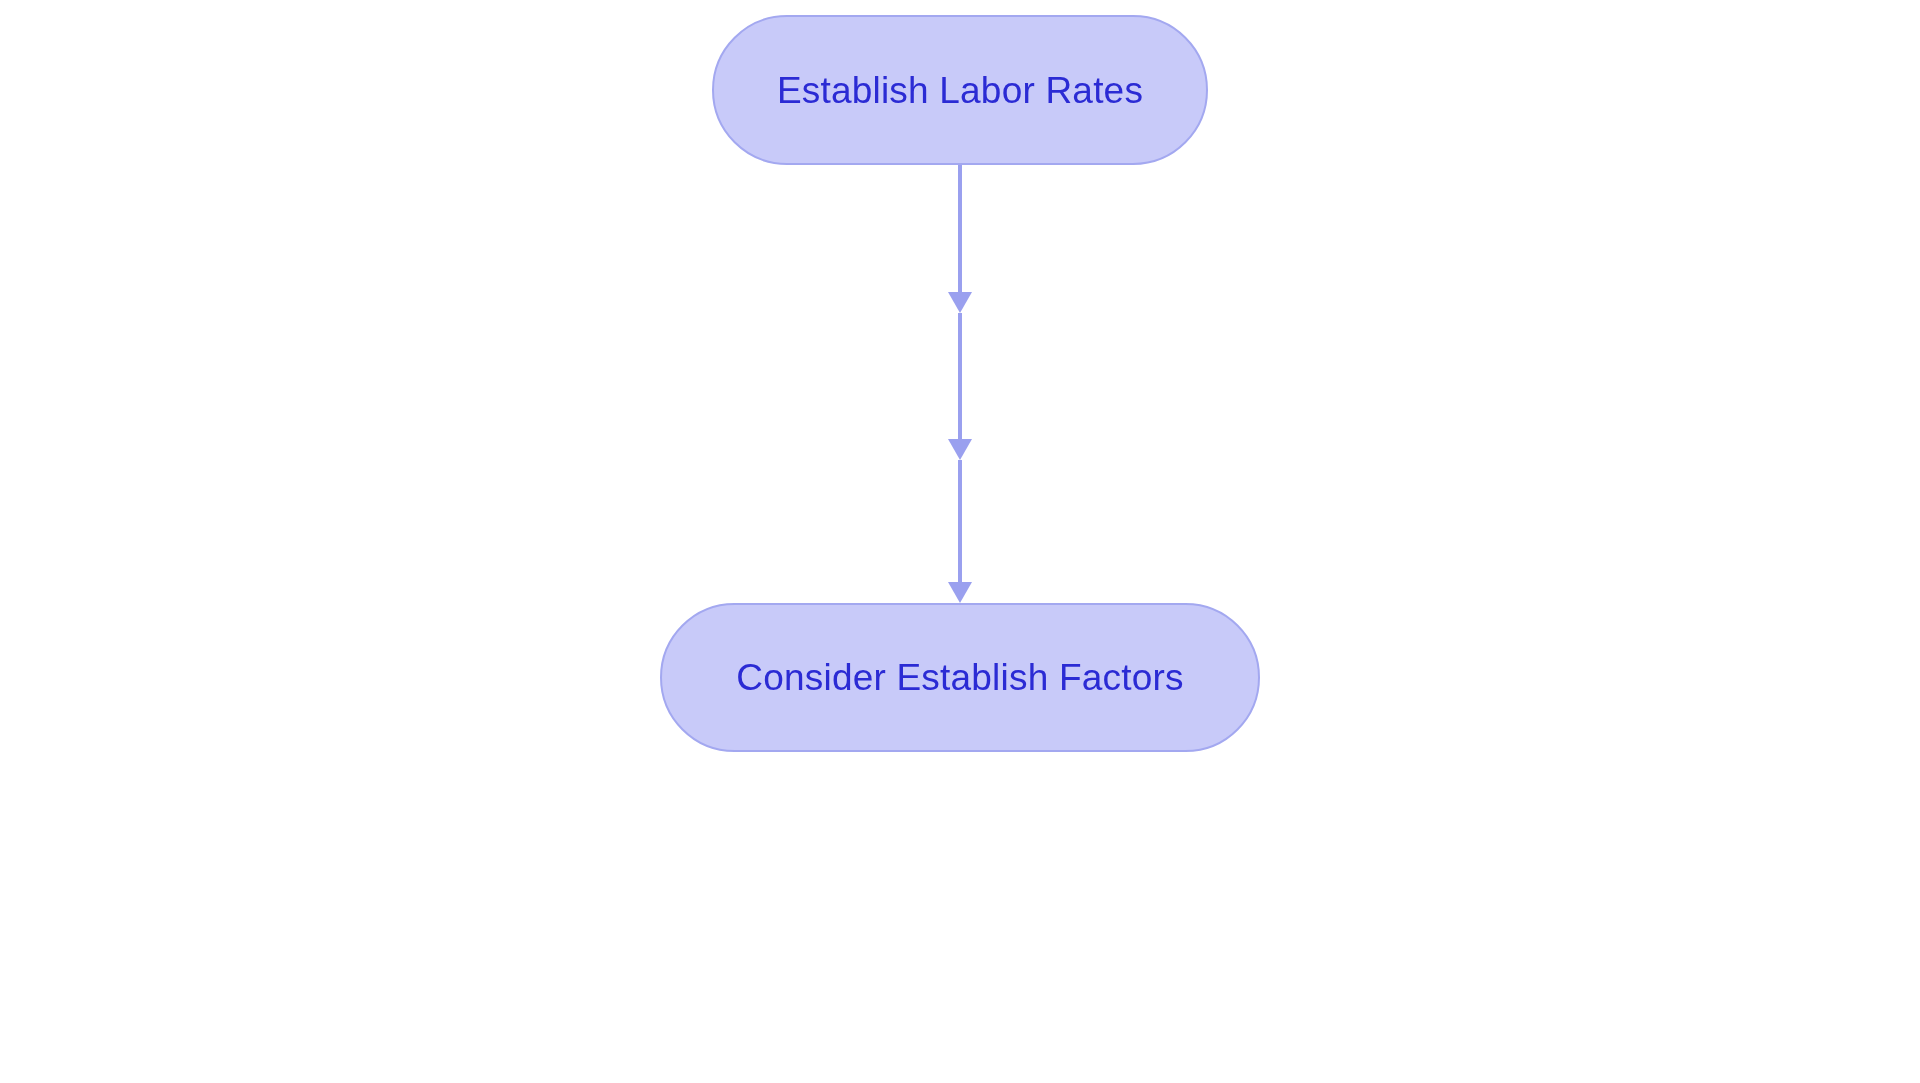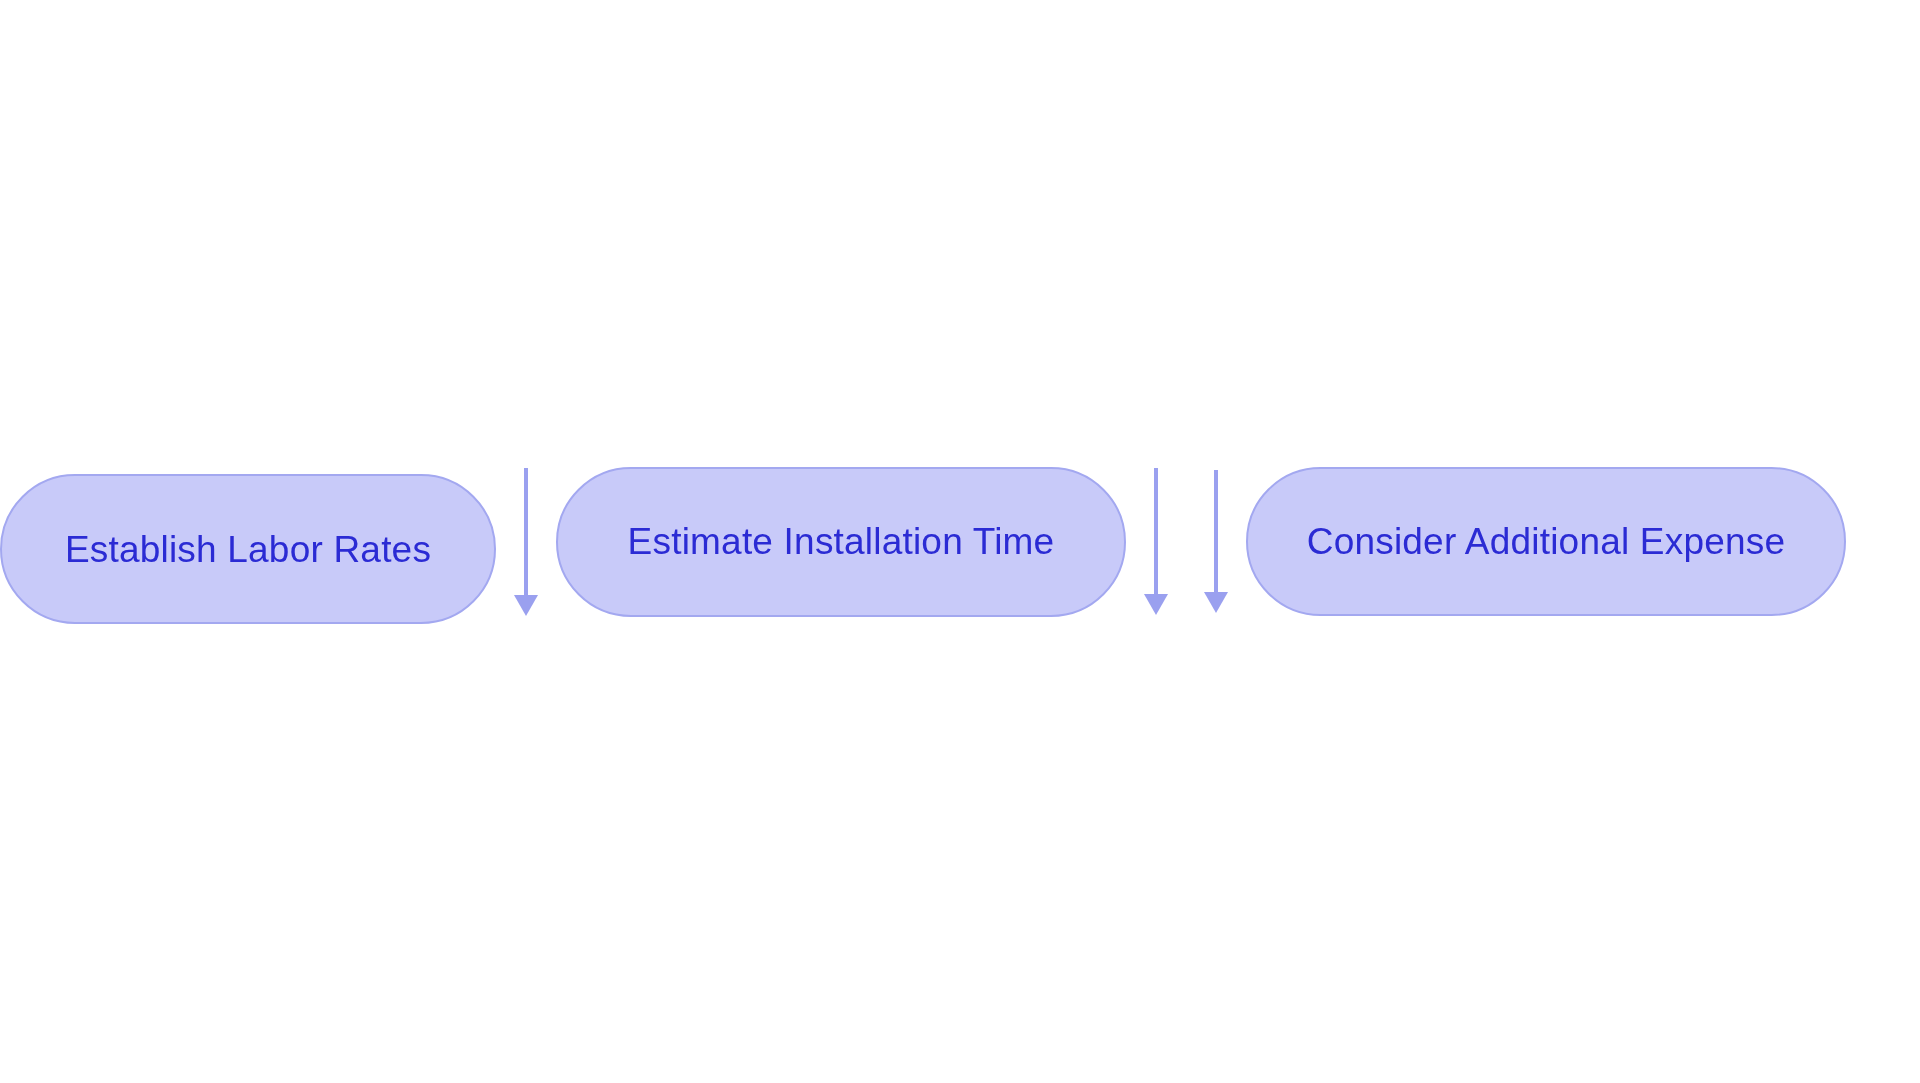--- a/index.html
+++ b/index.html
@@ -22,20 +22,21 @@
     background: #ffffff;
   }
 
   .flow-stack {
     position: absolute;
     left: 0;
     top: 0;
     width: 1920px;
     height: 1083px;
     display: flex;
+    flex-direction: column;
     align-items: center;
   }
 
   
   .node {
     box-sizing: border-box;
     display: flex;
     align-items: center;
     justify-content: center;
     background: #c8caf9;
@@ -96,33 +97,30 @@
 
     <div class="node node-1">
       <span class="node-label">Establish Labor Rates</span>
     </div>
 
     <div class="connector connector-1">
       <div class="connector-line"></div>
       <div class="connector-head"></div>
     </div>
 
-    <div class="node node-2">
-      <span class="node-label">Estimate Installation Time</span>
-    </div>
 
     <div class="connector connector-2">
       <div class="connector-line"></div>
       <div class="connector-head"></div>
     </div>
 
 
     <div class="connector connector-3">
       <div class="connector-line"></div>
       <div class="connector-head"></div>
     </div>
 
     <div class="node node-4">
-      <span class="node-label">Consider Additional Expense</span>
+      <span class="node-label">Consider Establish Factors</span>
     </div>
 
   </div>
 </div>
 
 </body></html>

